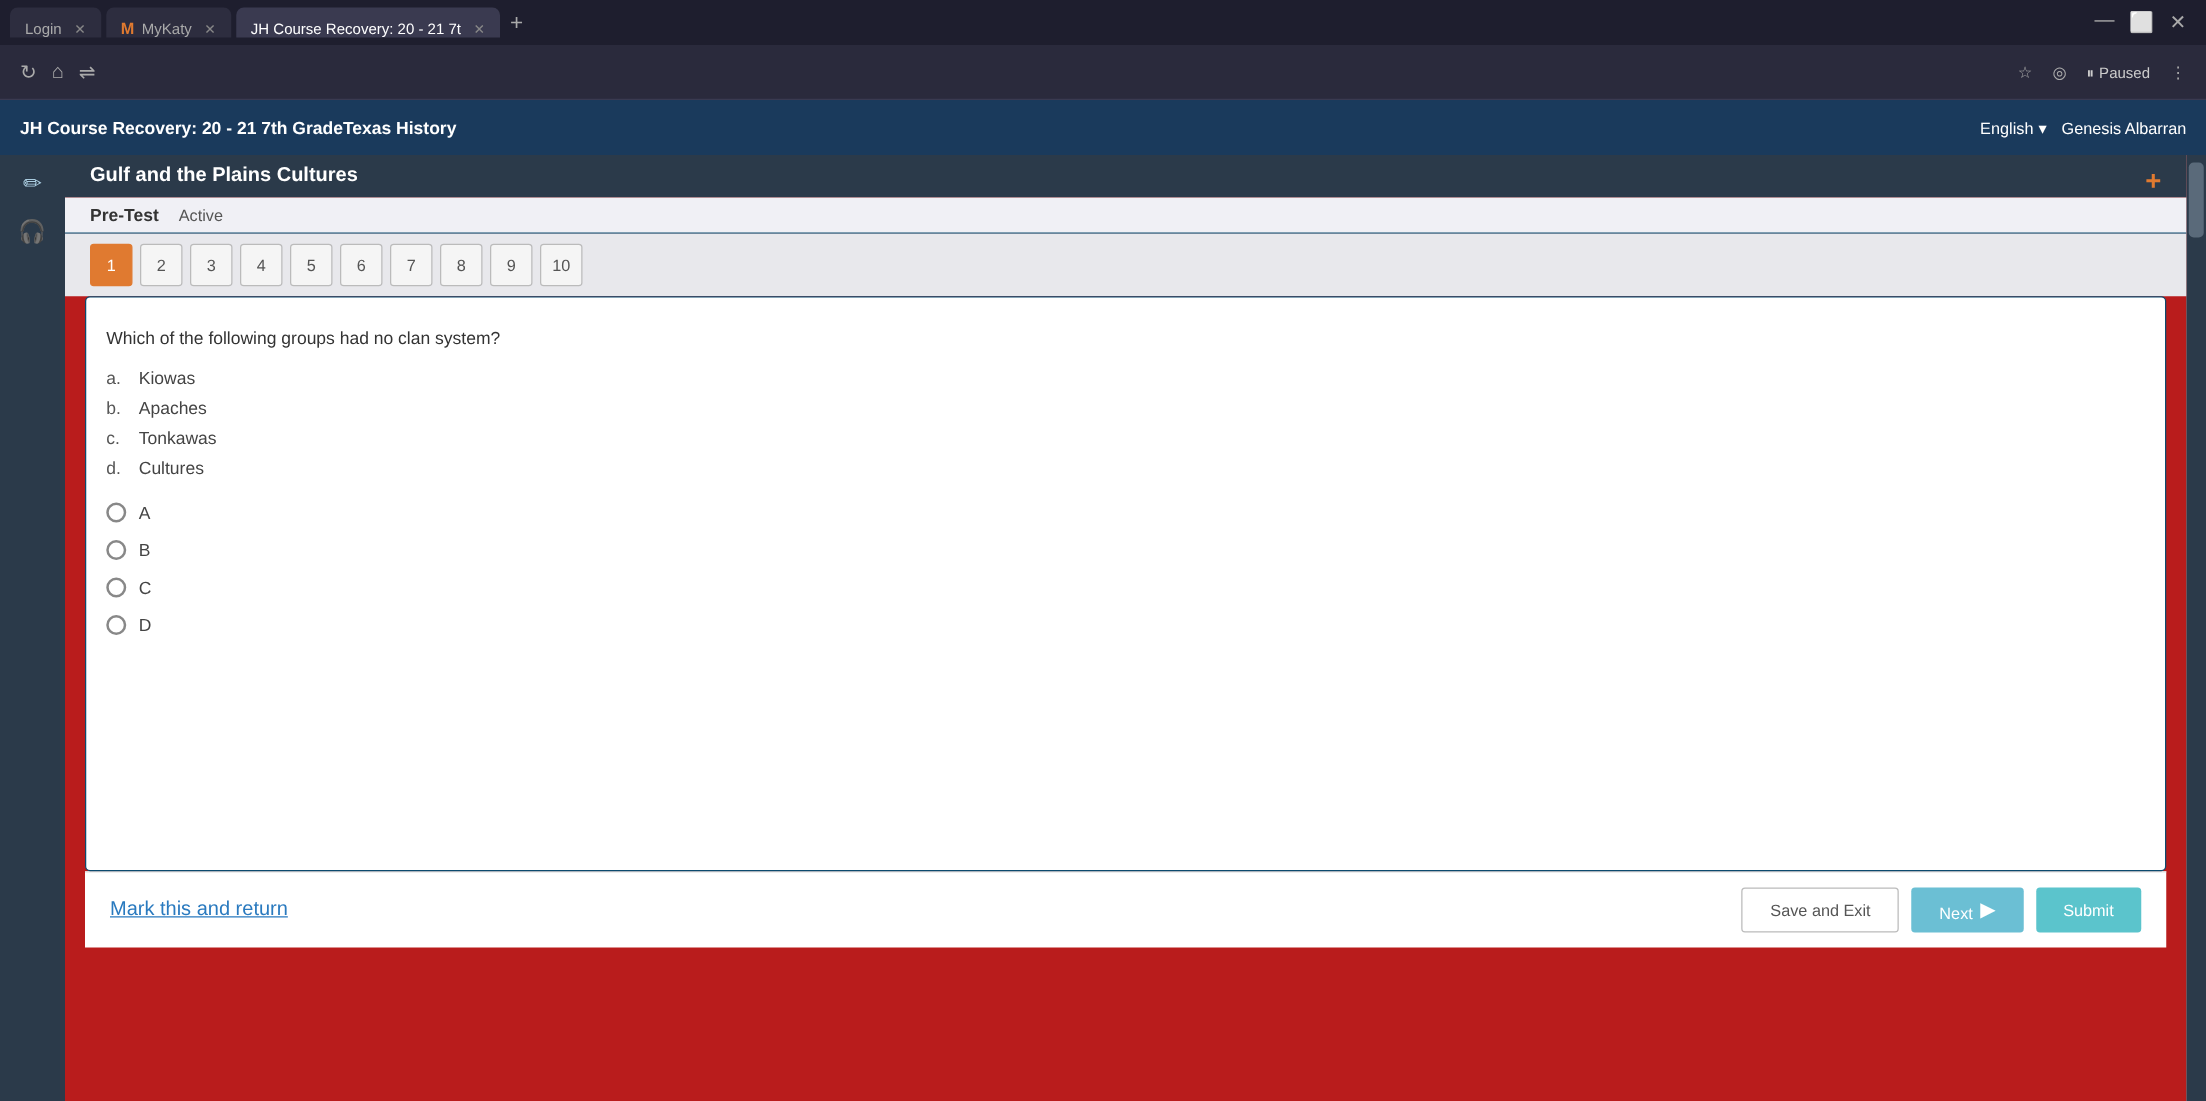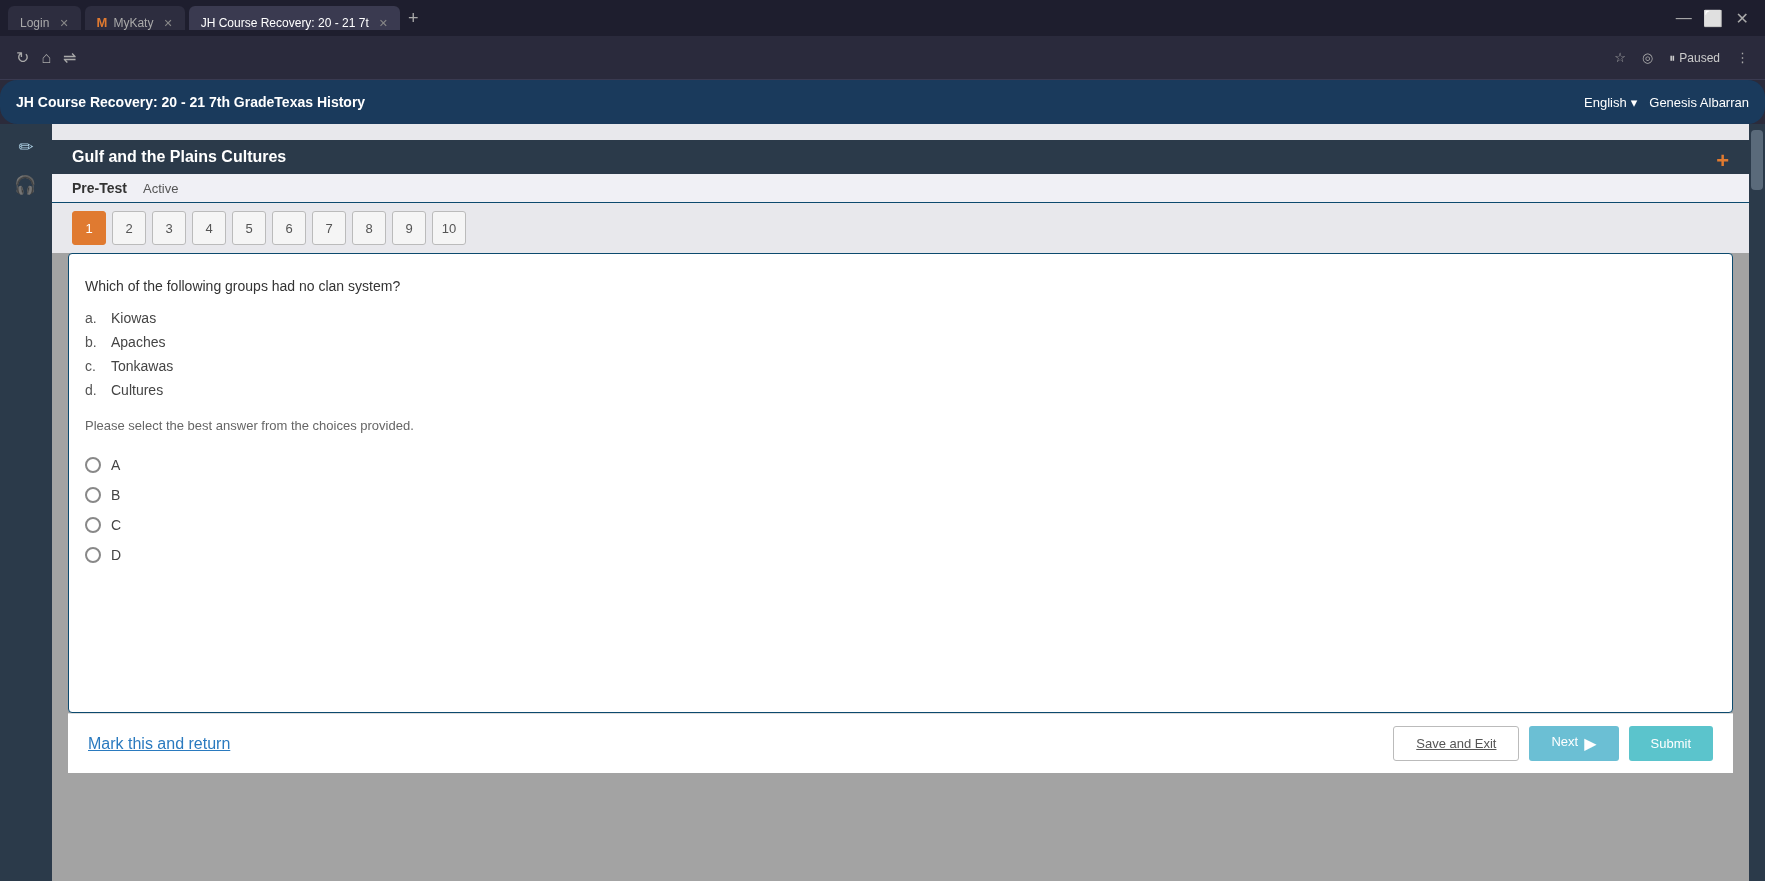--- a/index.html
+++ b/index.html
@@ -12,35 +12,35 @@
     .window-controls { margin-left: auto; display: flex; gap: 12px; padding-right: 8px; }
     .window-control { color: #aaa; font-size: 16px; cursor: pointer; }
 
     .address-bar { background: #2a2a3c; height: 44px; display: flex; align-items: center; padding: 0 16px; gap: 12px; border-bottom: 1px solid #3a3a50; }
     .nav-btn { color: #aaa; font-size: 16px; cursor: pointer; }
     .url-box { background: #1e1e2e; color: #ccc; font-size: 13px; padding: 6px 14px; border-radius: 20px; flex: 1; max-width: 600px; border: none; }
     .addr-right { margin-left: auto; display: flex; align-items: center; gap: 16px; color: #aaa; font-size: 13px; }
     .paused-btn { display: flex; align-items: center; gap: 4px; color: #ccc; font-size: 12px; cursor: pointer; }
 
     
-    .app-header { background: #1a3a5c; color: #fff; height: 44px; display: flex; align-items: center; padding: 0 16px; justify-content: space-between; border-radius: 17px; }
+    .app-header { background: #1a3a5c; color: #fff; height: 44px; display: flex; align-items: center; padding: 0 16px; justify-content: space-between; }
     .app-title { font-size: 14px; font-weight: 600; }
     .header-right { display: flex; gap: 12px; font-size: 13px; }
     .english-select { display: flex; align-items: center; gap: 4px; cursor: pointer; }
     .user-name { font-size: 13px; }
 
     
     .course-area { background: #e8e8ec; width: 100%; height: calc(881px - 36px - 44px - 44px); display: flex; }
 
     
     .left-sidebar { width: 52px; background: #2b3a4a; display: flex; flex-direction: column; align-items: center; padding-top: 12px; gap: 16px; }
     .sidebar-icon { color: #aacce0; font-size: 18px; cursor: pointer; }
 
     
-    .main-content { flex: 1; background: #a3a3a3; position: relative; margin-top: 16px; }
+    .main-content { flex: 1; background: #b91c1c; position: relative; }
 
     
     .section-title-bar { background: #2b3a4a; color: #fff; padding: 8px 20px; font-size: 16px; font-weight: 600; }
 
     
     .pretest-bar { background: #f0f0f5; padding: 6px 20px; display: flex; align-items: center; gap: 16px; border-bottom: 1px solid #0c4a6e; }
     .pretest-label { font-size: 14px; font-weight: 700; color: #333; }
     .active-label { font-size: 13px; color: #555; }
 
     
@@ -56,22 +56,22 @@
     .choice-letter { min-width: 18px; color: #555; }
     .instruction-text { font-size: 13px; color: #666; margin-bottom: 24px; margin-top: 20px; }
     .radio-options { display: flex; flex-direction: column; gap: 14px; margin-top: 8px; }
     .radio-option { display: flex; align-items: center; gap: 10px; font-size: 14px; color: #444; cursor: pointer; }
     .radio-circle { width: 16px; height: 16px; border: 2px solid #888; border-radius: 50%; background: #fff; flex-shrink: 0; cursor: pointer; }
 
     
     .action-bar { background: #fff; padding: 12px 20px; display: flex; align-items: center; justify-content: space-between; border-top: 1px solid #ddd; margin: 0 16px; }
     .mark-link { font-size: 16px; color: #2a7abf; cursor: pointer; }
     .action-buttons { display: flex; gap: 10px; }
-    .btn-save { background: #fff; border: 1px solid #bbb; color: #555; padding: 8px 22px; font-size: 13px; border-radius: 3px; cursor: pointer; text-decoration: underline; }
-    .btn-next { background: #6bbfd4; border: none; color: #fff; padding: 8px 22px; font-size: 13px; border-radius: 3px; cursor: pointer; display: flex; align-items: flex-start; gap: 6px; }
+    .btn-save { background: #fff; border: 1px solid #bbb; color: #555; padding: 8px 22px; font-size: 13px; border-radius: 3px; cursor: pointer; }
+    .btn-next { background: #6bbfd4; border: none; color: #fff; padding: 8px 22px; font-size: 13px; border-radius: 3px; cursor: pointer; display: flex; align-items: flex-end; gap: 6px; }
     .btn-next-arrow { font-size: 16px; }
     .btn-submit { background: #5bc4cc; border: none; color: #fff; padding: 8px 22px; font-size: 13px; border-radius: 3px; cursor: pointer; }
 
     
     .right-scrollbar { width: 16px; background: #2b3a4a; display: flex; flex-direction: column; align-items: center; padding: 2px; }
     .scroll-thumb { width: 12px; height: 60px; background: #5a6a7a; border-radius: 4px; margin-top: 4px; cursor: pointer; }
 
     
     .plus-icon { position: absolute; right: 20px; top: 8px; color: #e07a30; font-size: 22px; cursor: pointer; font-weight: bold; }
   </style>
@@ -172,21 +172,20 @@
         <li class="choice-item">
           <span class="choice-letter">c.</span>
           <span>Tonkawas</span>
         </li>
         <li class="choice-item">
           <span class="choice-letter">d.</span>
           <span>Cultures</span>
         </li>
       </ul>
 
-      <p class="instruction-text">Please select the best answer from the choices provided.</p>
 
       <div class="radio-options">
         <label class="radio-option">
           <div class="radio-circle"></div>
           <span>A</span>
         </label>
         <label class="radio-option">
           <div class="radio-circle"></div>
           <span>B</span>
         </label>

